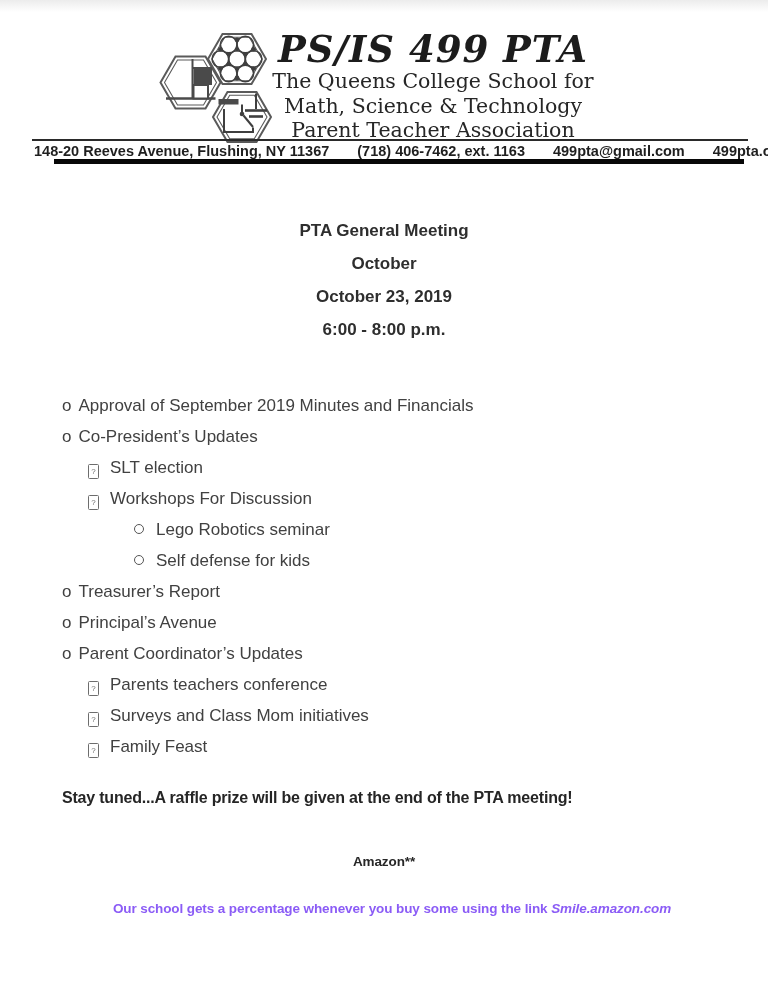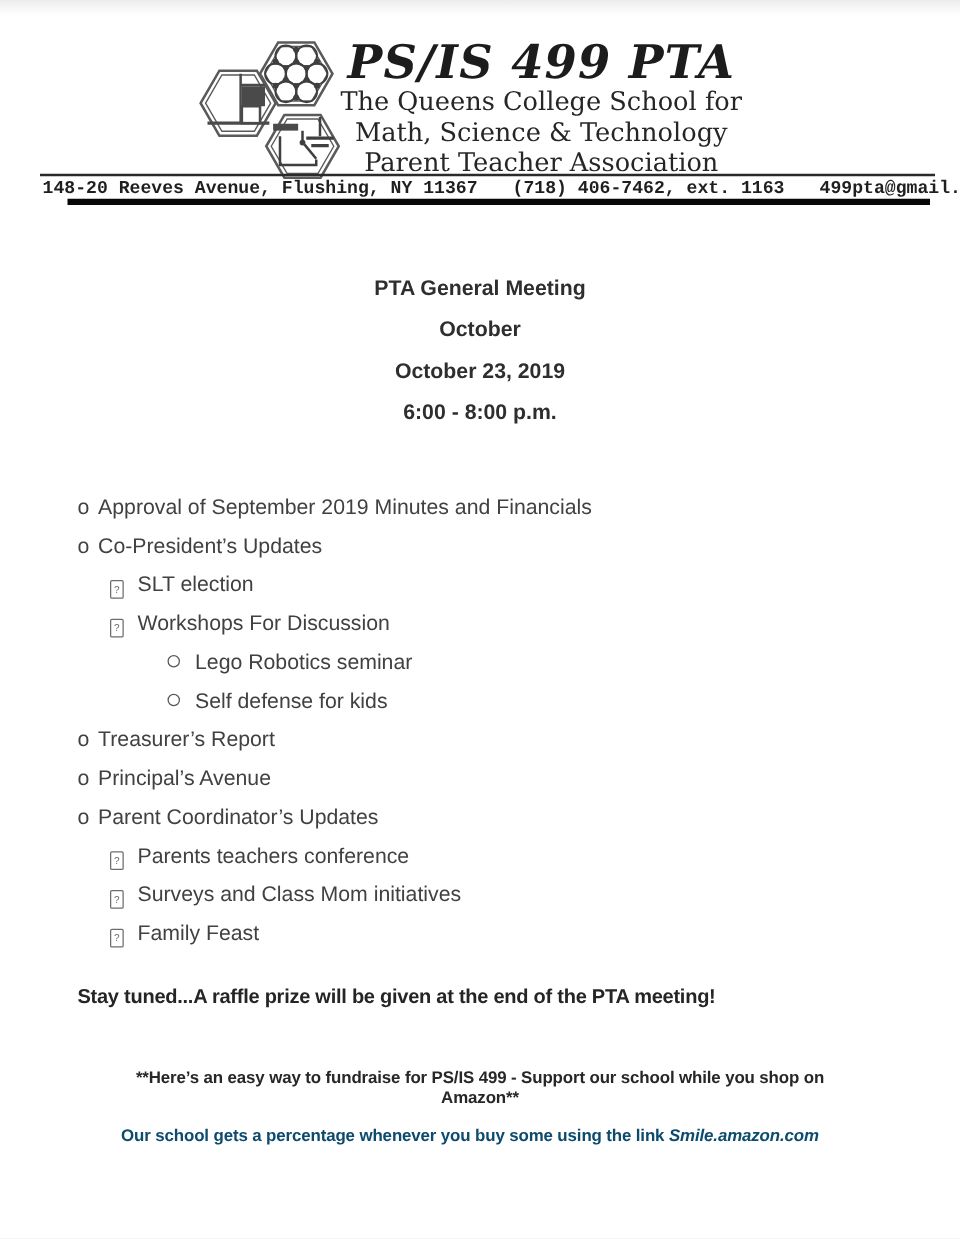--- a/index.html
+++ b/index.html
@@ -11,21 +11,21 @@
   .scan-edge{position:absolute;top:0;left:0;width:768px;height:12px;
     background:linear-gradient(to bottom,#ececec,rgba(255,255,255,0));}
   
   .logo{position:absolute;left:152px;top:25px;}
   .title-block{position:absolute;left:272px;top:30px;width:322px;text-align:center;
     font-family:"DejaVu Serif","Liberation Serif",serif;color:#1c1c1c;}
   .org-title{font-size:37px;font-weight:bold;letter-spacing:1px;line-height:38px;white-space:nowrap;font-style:italic;}
   .org-sub{font-size:20.5px;line-height:22.5px;margin-top:2px;color:#262626;white-space:nowrap;}
   .contact-row{position:absolute;top:143px;left:34px;width:712px;
     display:flex;justify-content:space-between;gap:28px;
-    font-family:Liberation Mono, monospace;font-size:14.5px;font-weight:bold;color:#1f1f1f;white-space:nowrap;}
+    font-family:Liberation Sans, sans-serif;font-size:14.5px;font-weight:bold;color:#1f1f1f;white-space:nowrap;}
   .rule-thin{position:absolute;top:139px;left:32px;width:716px;height:2px;background:#2a2a2a;}
   .rule-thick{position:absolute;top:159px;left:54px;width:690px;height:5px;background:#070707;}
   
   .meeting-headings{position:absolute;top:214px;left:0;width:768px;text-align:center;}
   .meeting-headings .hline{font-size:17px;font-weight:bold;line-height:33px;color:#2e2e2e;}
   
   .agenda{position:absolute;top:390px;left:62px;width:660px;font-size:17px;color:#414141;}
   .li{line-height:31px;height:31px;white-space:nowrap;}
   .li .txt{vertical-align:baseline;}
   .b1{display:inline-block;margin-right:7px;}
@@ -34,22 +34,22 @@
   .tofu{display:inline-flex;align-items:center;justify-content:center;
     width:9px;height:13px;border:1.2px solid #6d6d6d;border-radius:1.5px;
     font-size:8px;color:#6d6d6d;margin-right:11px;position:relative;top:1px;}
   .circ{display:inline-block;width:8px;height:8px;border:1.6px solid #555;border-radius:50%;
     margin-right:12px;position:relative;top:-1px;}
   
   .announce{position:absolute;top:789px;left:62px;font-size:16px;font-weight:bold;
     letter-spacing:-0.2px;color:#252525;white-space:nowrap;}
   .fundraise{position:absolute;top:854px;left:84px;width:600px;text-align:center;
     font-size:13.5px;font-weight:bold;letter-spacing:-0.1px;line-height:15.5px;color:#272727;}
-  .percentage{position:absolute;top:901px;left:26px;width:700px;text-align:center;
-    font-size:13.5px;font-weight:bold;letter-spacing:-0.1px;color:#0c4a6e;white-space:nowrap;}
+  .percentage{position:absolute;top:901px;left:42px;width:700px;text-align:center;
+    font-size:13.5px;font-weight:bold;letter-spacing:-0.1px;color:#8b5cf6;white-space:nowrap;}
   .percentage .it{font-style:italic;}
 </style>
 </head>
 <body>
 
 <div class="page">
   <div class="scan-edge"></div>
 
   <div class="logo">
     <svg width="130" height="125" viewBox="150 24 130 125" xmlns="http://www.w3.org/2000/svg">
@@ -140,19 +140,18 @@
     <div class="li l1"><span class="b1">o</span><span class="txt">Principal’s Avenue</span></div>
     <div class="li l1"><span class="b1">o</span><span class="txt">Parent Coordinator’s Updates</span></div>
     <div class="li l2"><span class="tofu">?</span><span class="txt">Parents teachers conference</span></div>
     <div class="li l2"><span class="tofu">?</span><span class="txt">Surveys and Class Mom initiatives</span></div>
     <div class="li l2"><span class="tofu">?</span><span class="txt">Family Feast</span></div>
   </div>
 
   <div class="announce">Stay tuned...A raffle prize will be given at the end of the PTA meeting!</div>
 
   <div class="fundraise">
-    <div>**Here’s an easy way to fundraise for PS/IS 499 - Support our school while you shop on</div>
     <div>Amazon**</div>
   </div>
   <div class="percentage">
     <span>Our school gets a percentage whenever you buy some using the link </span><span class="it">Smile.amazon.com</span>
   </div>
 </div>
 
 </body></html>

